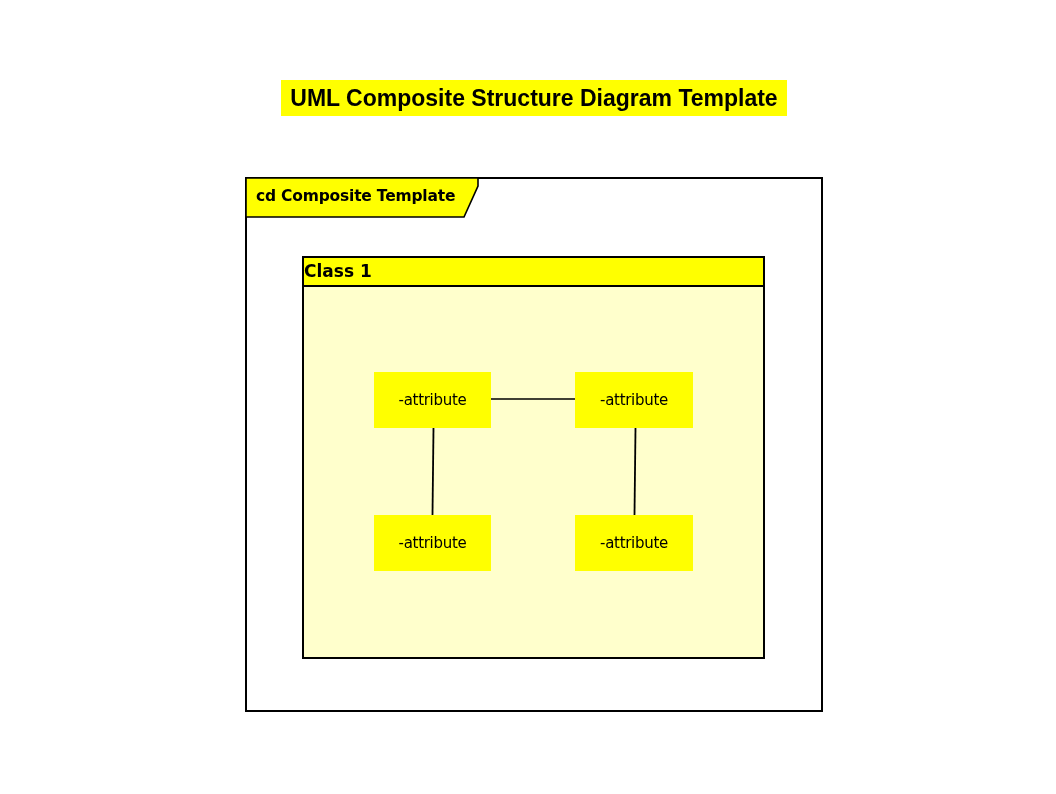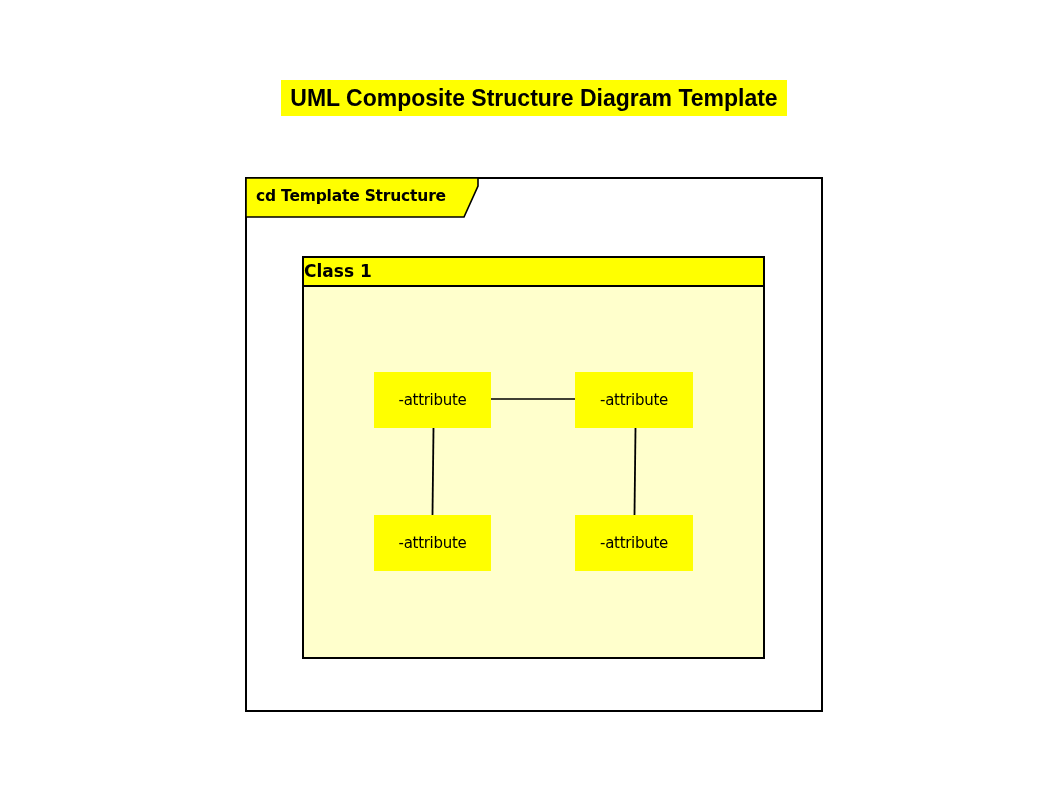--- a/index.html
+++ b/index.html
@@ -141,21 +141,21 @@
 <div id="canvas">
 
   <div class="page-title">UML Composite Structure Diagram Template</div>
 
   <div class="uml-frame"></div>
 
   <div class="frame-label">
     <svg width="235" height="42" viewBox="0 0 235 42">
       <polygon points="1,1 233,1 233,9 219,40 1,40" fill="#ffff00" stroke="#000000" stroke-width="1.6"></polygon>
     </svg>
-    <div class="frame-label-text">cd Template Structure</div>
+    <div class="frame-label-text">cd Composite Template</div>
   </div>
 
   <div class="class-box">
     <div class="class-header">Class 1</div>
   </div>
 
   <svg class="connectors">
     <line x1="491" y1="399" x2="575" y2="399" stroke="#000000" stroke-width="1.6"></line>
     <line x1="433.5" y1="428" x2="432.5" y2="515" stroke="#000000" stroke-width="1.8"></line>
     <line x1="635.5" y1="428" x2="634.5" y2="515" stroke="#000000" stroke-width="1.8"></line>

